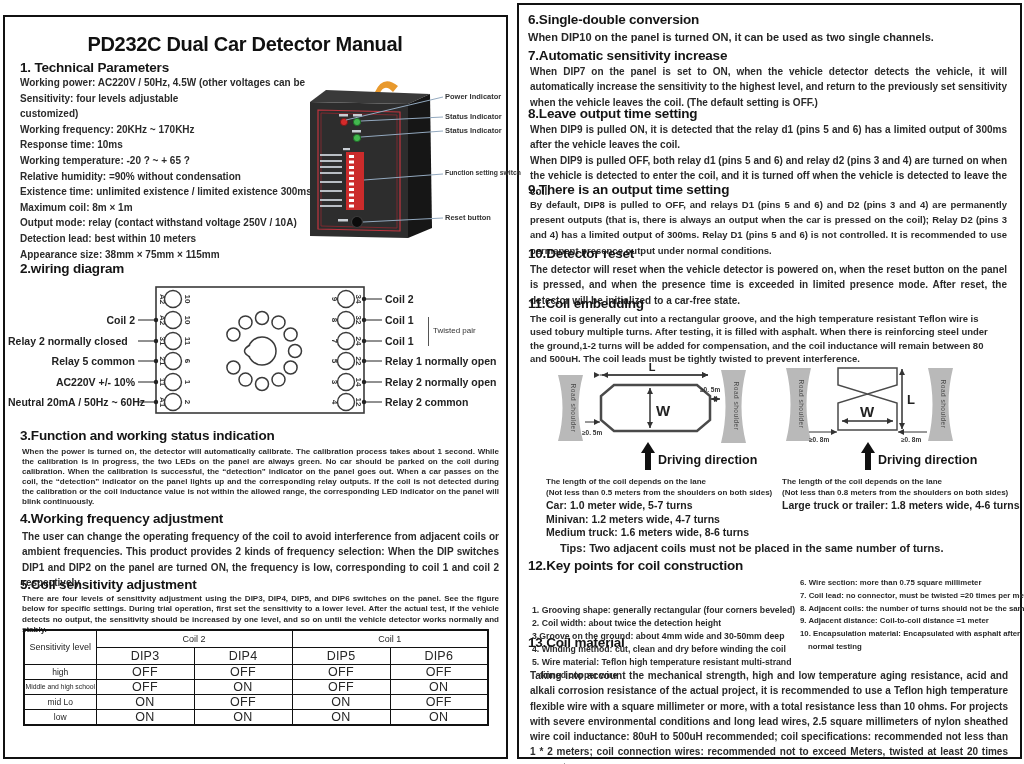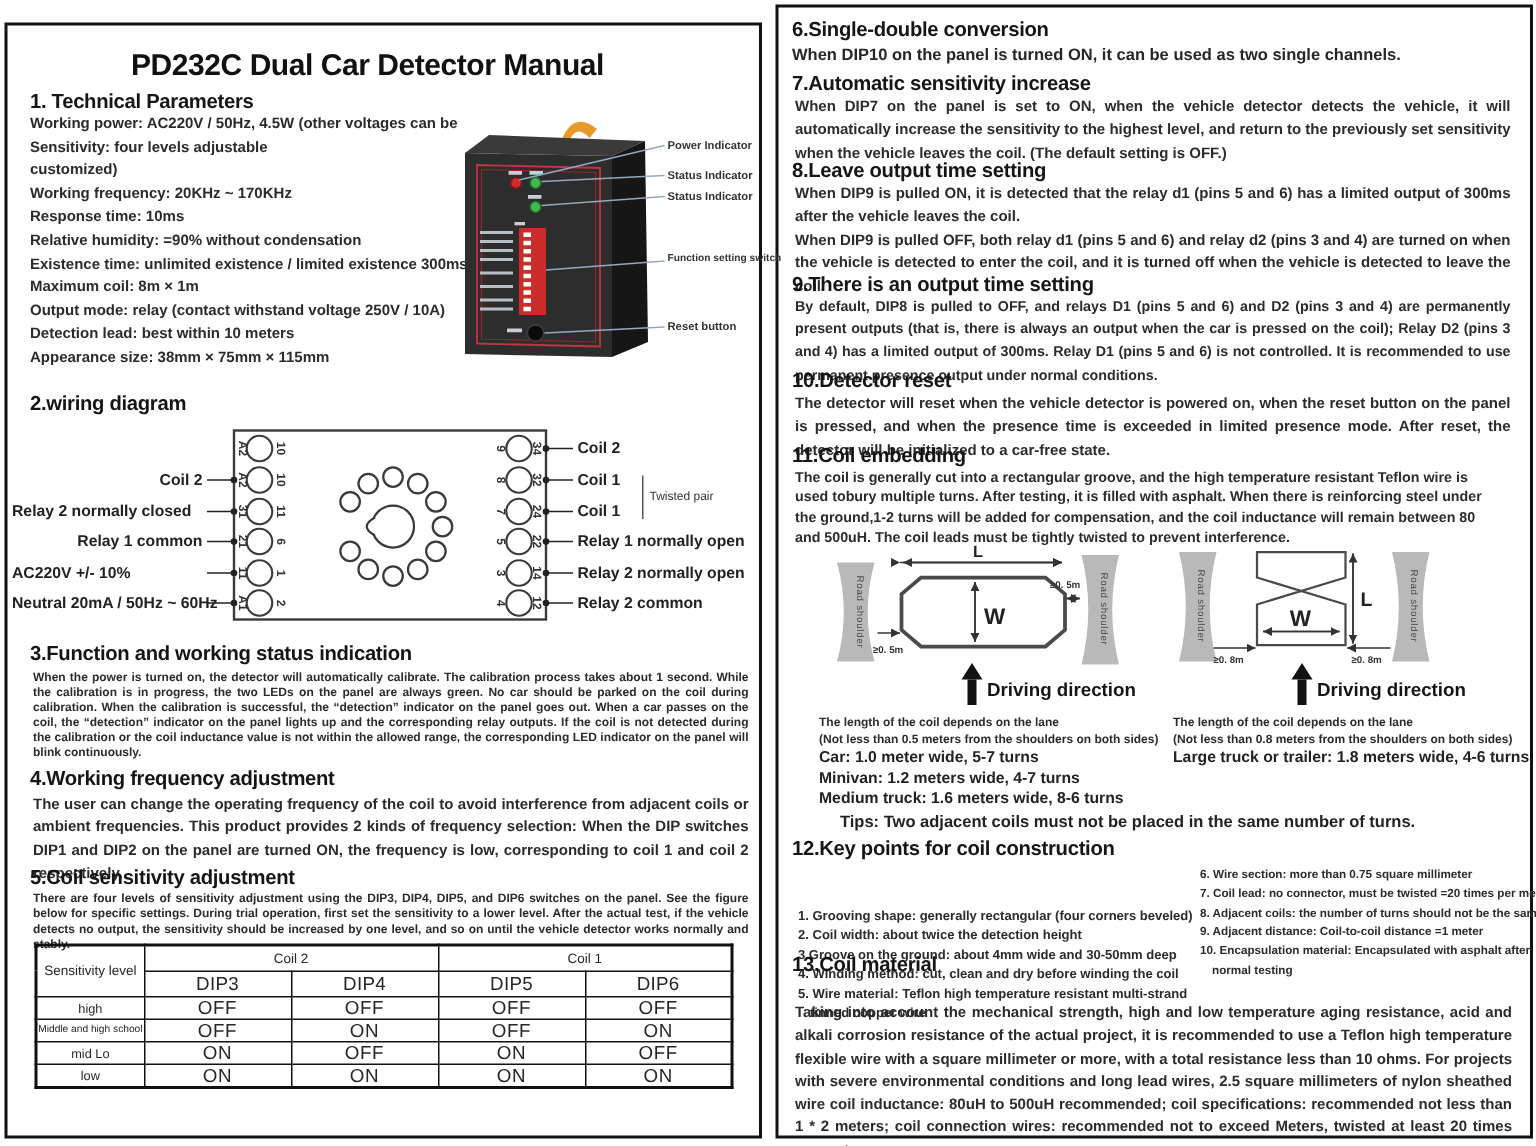--- a/index.html
+++ b/index.html
@@ -38,20 +38,21 @@
 
 <div class="abs doc-title" style="left:30px;top:33px;width:430px">PD232C Dual Car Detector Manual</div>
 
 <div class="abs sh" style="left:20px;top:60px">1. Technical Parameters</div>
 <div class="abs" style="left:20px;top:75px;width:268px">
   <div class="param">Working power: AC220V / 50Hz, 4.5W (other voltages can be</div>
   <div class="param">Sensitivity: four levels adjustable</div>
   <div class="param">customized)</div>
   <div class="param">Working frequency: 20KHz ~ 170KHz</div>
   <div class="param">Response time: 10ms</div>
+  <div class="param">Working temperature: -20 ? ~ + 65 ?</div>
   <div class="param">Relative humidity: =90% without condensation</div>
   <div class="param">Existence time: unlimited existence / limited existence 300ms</div>
   <div class="param">Maximum coil: 8m × 1m</div>
   <div class="param">Output mode: relay (contact withstand voltage 250V / 10A)</div>
   <div class="param">Detection lead: best within 10 meters</div>
   <div class="param">Appearance size: 38mm × 75mm × 115mm</div>
 </div>
 
 <svg class="abs" style="left:280px;top:70px" width="230" height="190" viewBox="0 0 230 190">
   <g>
@@ -200,22 +201,22 @@
     <circle cx="132" cy="104" r="6.5"></circle>
       <circle cx="115.5" cy="99.6" r="6.5"></circle>
       <circle cx="103.4" cy="87.5" r="6.5"></circle>
     <circle cx="103.4" cy="54.5" r="6.5"></circle>
       <circle cx="115.5" cy="42.4" r="6.5"></circle>
   </g>
 </svg>
 
 <div class="abs wl" style="left:8px;top:314px;width:127px;text-align:right">Coil 2</div>
 <div class="abs wl" style="left:8px;top:335px;width:127px;">Relay 2 normally closed</div>
-<div class="abs wl" style="left:8px;top:355px;width:127px;text-align:right">Relay 1 common</div>
-<div class="abs wl" style="left:8px;top:376px;width:127px;text-align:left">AC220V +/- 10%</div>
+<div class="abs wl" style="left:8px;top:355px;width:127px;text-align:right">Relay 5 common</div>
+<div class="abs wl" style="left:8px;top:376px;width:127px;text-align:right">AC220V +/- 10%</div>
 <div class="abs wl" style="left:8px;top:396px;width:127px;text-align:right">Neutral 20mA / 50Hz ~ 60Hz</div>
 
 <div class="abs wl" style="left:385px;top:293px">Coil 2</div>
 <div class="abs wl" style="left:385px;top:314px">Coil 1</div>
 <div class="abs wl" style="left:385px;top:335px">Coil 1</div>
 <div class="abs wl" style="left:385px;top:355px">Relay 1 normally open</div>
 <div class="abs wl" style="left:385px;top:376px">Relay 2 normally open</div>
 <div class="abs wl" style="left:385px;top:396px">Relay 2 common</div>
 <div class="abs" style="left:428px;top:317px;width:1px;height:29px;background:#555"></div>
 <div class="abs tp" style="left:433px;top:326px">Twisted pair</div>

